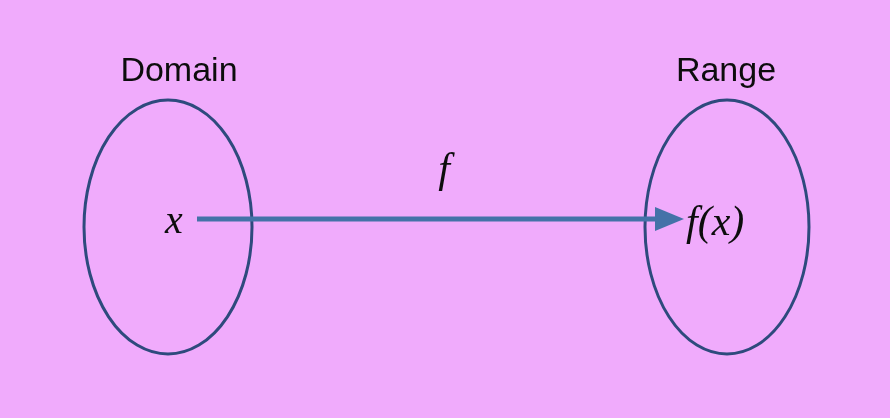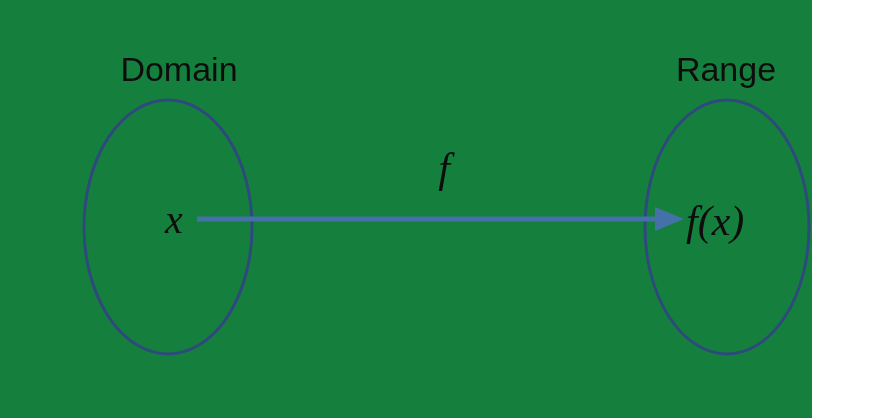--- a/index.html
+++ b/index.html
@@ -6,23 +6,23 @@
   html, body {
     margin: 0;
     padding: 0;
     background: #ffffff;
   }
   body {
     font-family: "Liberation Sans", sans-serif;
   }
   #diagram-canvas {
     position: relative;
-    width: 812px;
+    width: 890px;
     height: 418px;
-    background: #15803d;
+    background: #f0abfc;
     overflow: hidden;
   }
   #diagram-svg {
     position: absolute;
     top: 0;
     left: 0;
     width: 890px;
     height: 418px;
     display: block;
   }

